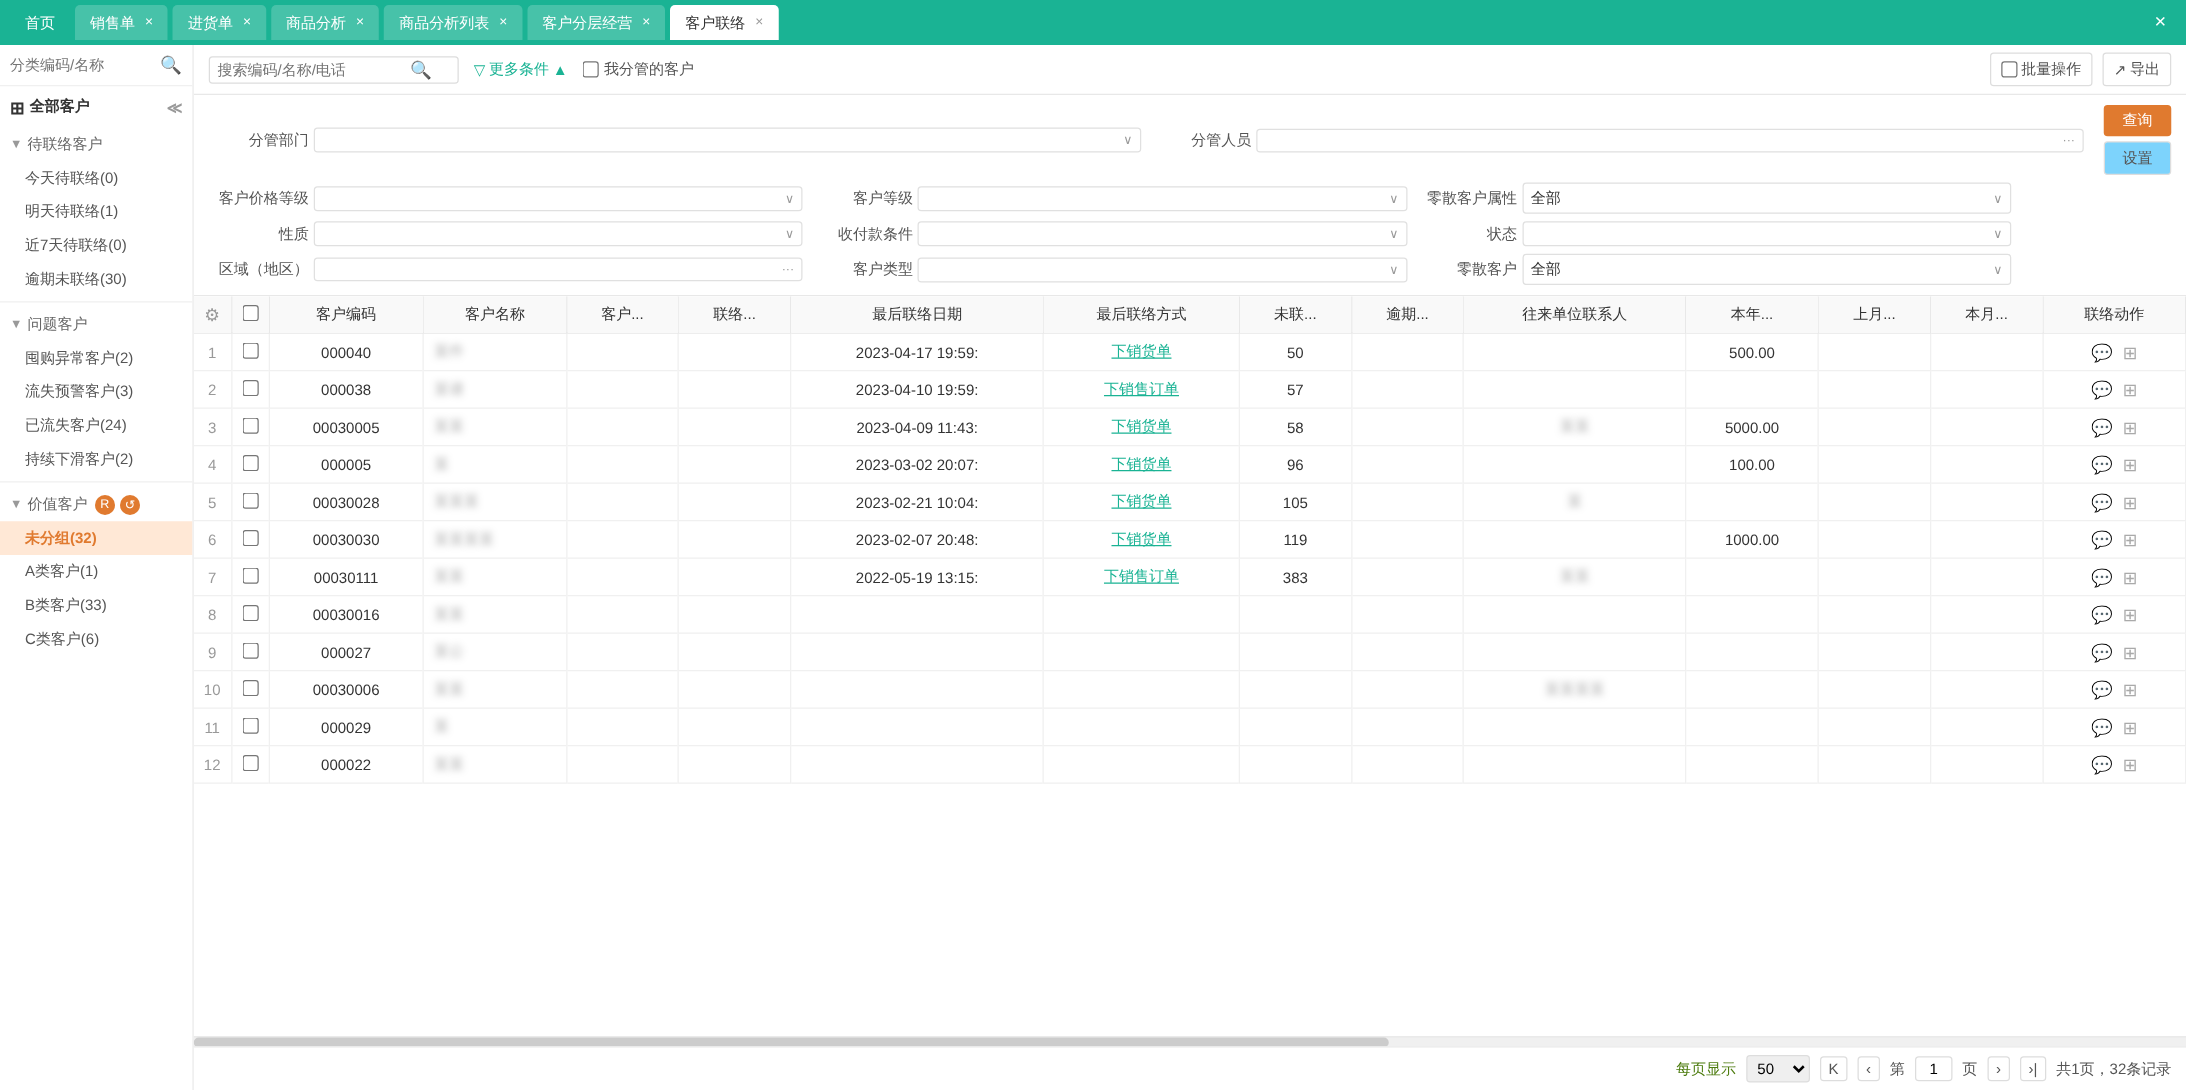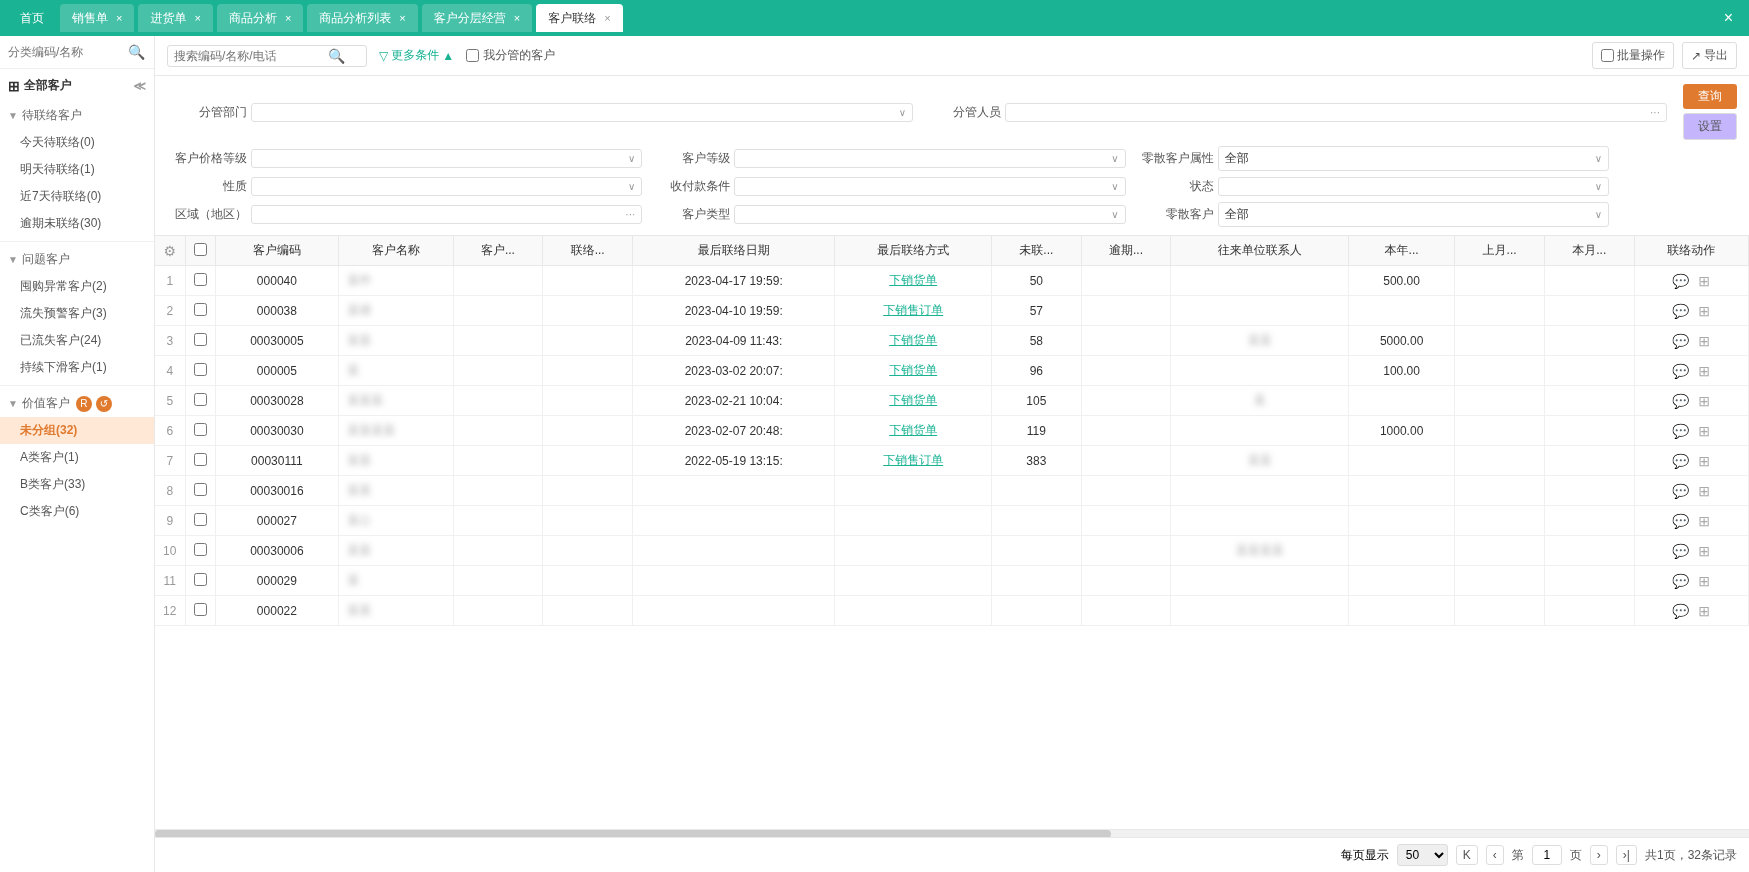--- a/index.html
+++ b/index.html
@@ -233,21 +233,21 @@
     .btn-query {
       background: #e07a2f;
       color: #fff;
       border: none;
       border-radius: 3px;
       padding: 4px 14px;
       cursor: pointer;
       font-size: 12px;
     }
     .btn-reset {
-      background: #c4b5fd;
+      background: #7dd3fc;
       color: #555;
       border: 1px solid #ddd;
       border-radius: 3px;
       padding: 4px 14px;
       cursor: pointer;
       font-size: 12px;
     }
 
     
     .table-container {
@@ -292,21 +292,21 @@
       display: flex;
       align-items: center;
       justify-content: flex-end;
       padding: 6px 12px;
       background: #fff;
       border-top: 1px solid #e8e8e8;
       gap: 8px;
       font-size: 12px;
       color: #555;
     }
-    .page-size-label { color: #000000; font-family: Liberation Serif, serif; }
+    .page-size-label { color: #4d7c0f; font-family: Liberation Serif, serif; }
     .page-size-select {
       border: 1px solid #ddd;
       border-radius: 3px;
       padding: 2px 4px;
       font-size: 12px;
     }
     .page-nav-btn {
       border: 1px solid #ddd;
       border-radius: 3px;
       padding: 2px 6px;
@@ -409,21 +409,21 @@
 
     <div class="sidebar-divider"></div>
 
     <div class="sidebar-group-label">
       <span class="tri">▼</span>
       <span>问题客户</span>
     </div>
     <div class="sidebar-item">囤购异常客户(2)</div>
     <div class="sidebar-item">流失预警客户(3)</div>
     <div class="sidebar-item">已流失客户(24)</div>
-    <div class="sidebar-item">持续下滑客户(1)</div>
+    <div class="sidebar-item">持续下滑客户(2)</div>
 
     <div class="sidebar-divider"></div>
 
     <div class="sidebar-group-label">
       <span class="tri">▼</span>
       <span>价值客户</span>
       <span style="background:#e07a2f;color:#fff;border-radius:50%;width:16px;height:16px;display:inline-flex;align-items:center;justify-content:center;font-size:10px;margin-left:2px;">R</span>
       <span style="background:#e07a2f;color:#fff;border-radius:10px;width:16px;height:16px;display:inline-flex;align-items:center;justify-content:center;font-size:10px;">↺</span>
     </div>
     <div class="sidebar-item active">未分组(32)</div>

